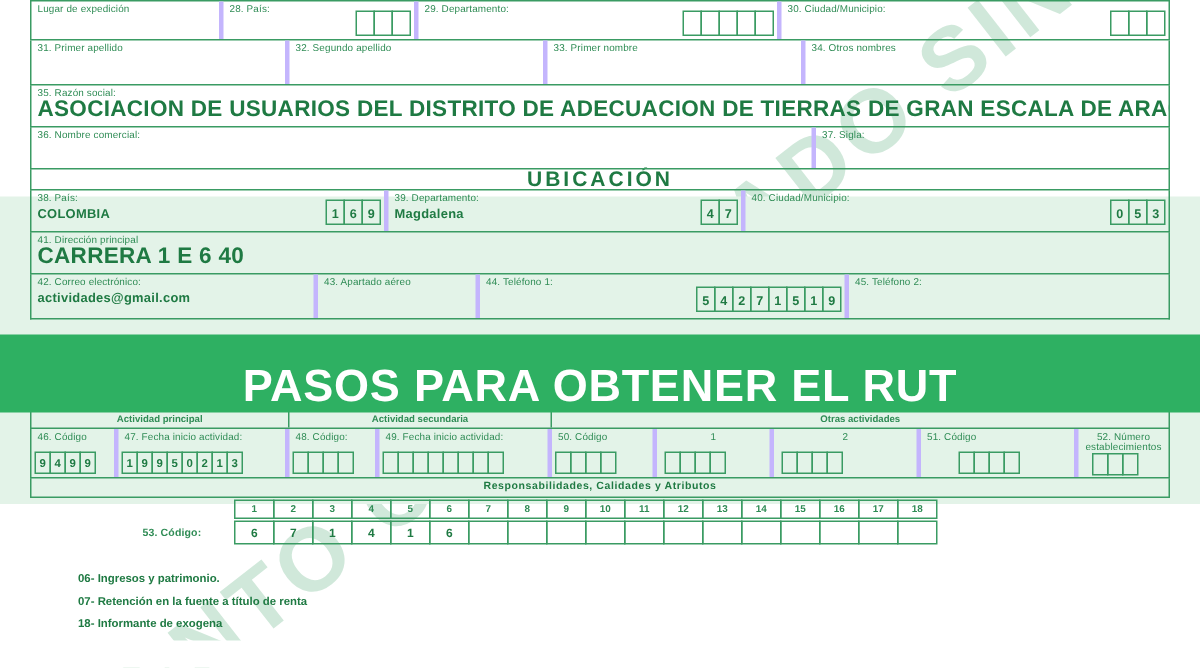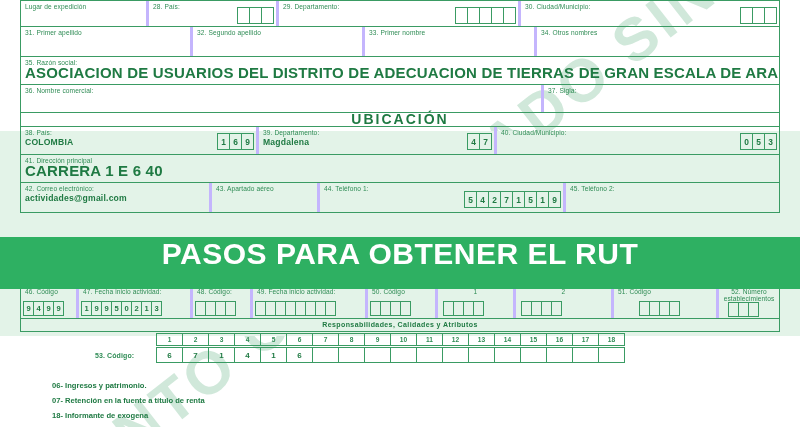--- a/index.html
+++ b/index.html
@@ -132,23 +132,22 @@
     pointer-events: none;
   }
   
   .overlay {
     position: absolute;
     left: 0; right: 0;
     top: 223px;
     height: 52px;
     background: #2eb062;
     display: flex;
-    align-items: flex-start;
+    align-items: flex-end;
     justify-content: center;
-    margin-top: 14px;
   }
   .overlay span {
     color: #ffffff;
     font-size: 30px;
     font-weight: 700;
     letter-spacing: .5px;
   }
   .bottom-space { position: absolute; left:0; right:0; bottom:0; height: 18px; background:#fff; }
 </style>
 </head>

